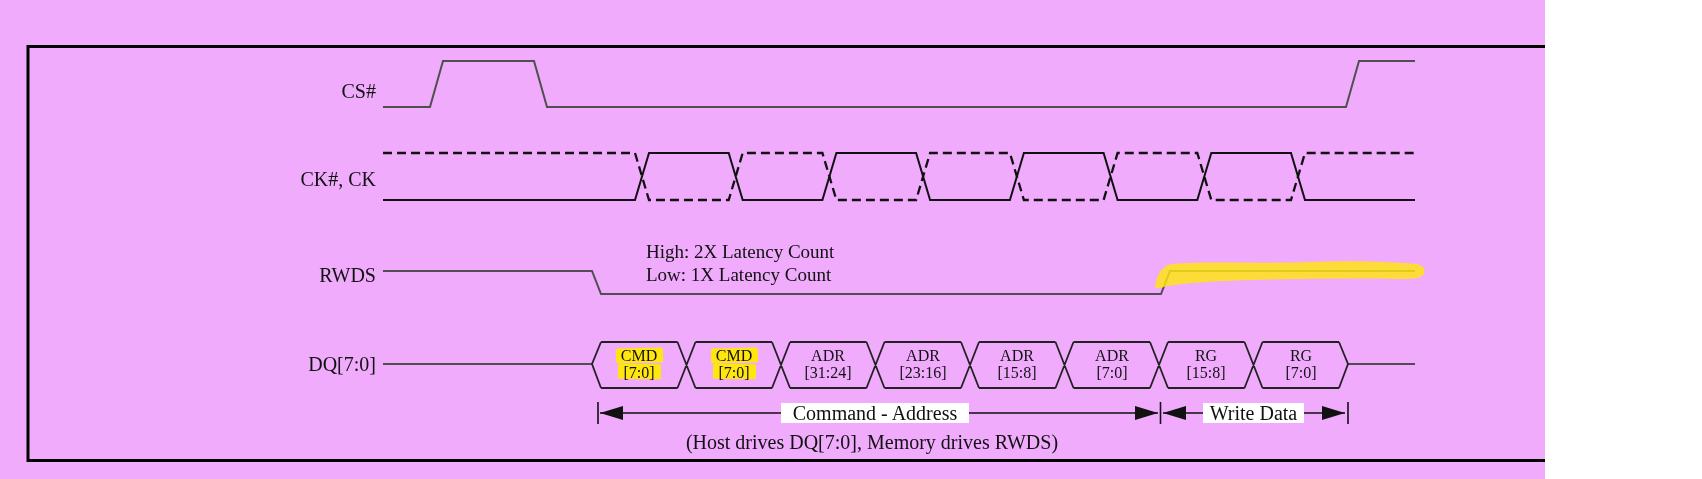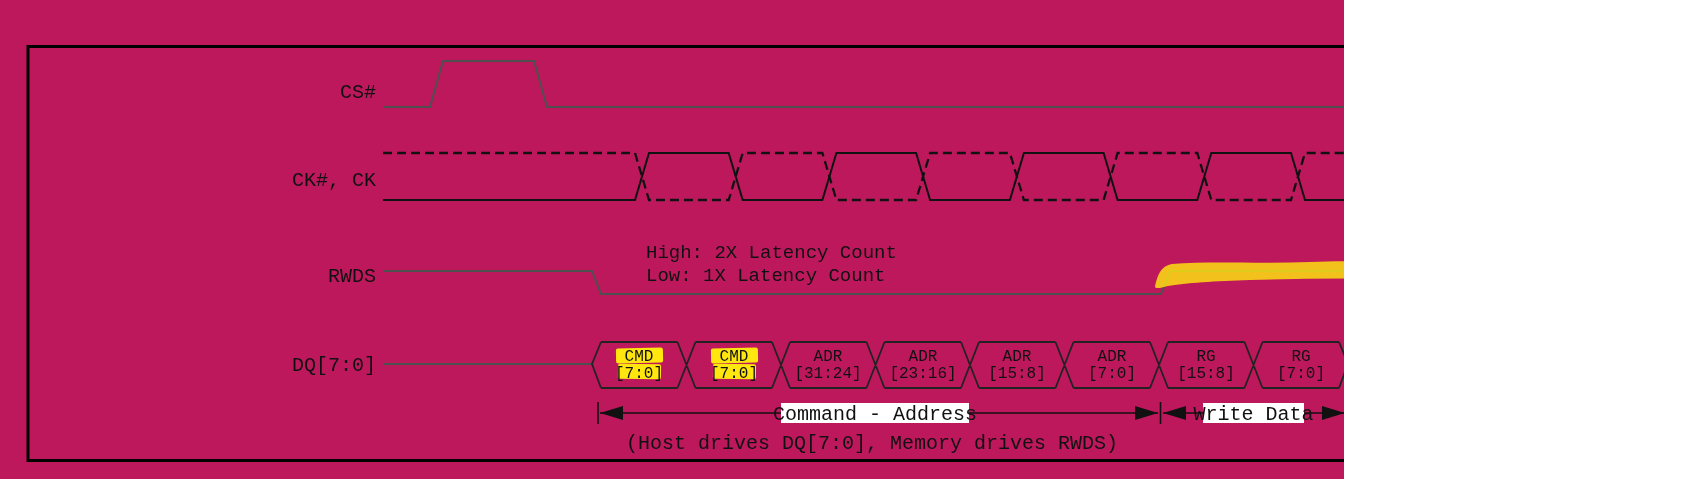--- a/index.html
+++ b/index.html
@@ -1,20 +1,20 @@
 <!DOCTYPE html>
 <html><head>
 <meta charset="utf-8">
 <style>
   html,body{margin:0;padding:0;background:#ffffff;}
   .stage{
     position:relative;
-    width:1344px;height:479px;
-    background:#be185d;
-    font-family:Liberation Mono, monospace;
+    width:1545px;height:479px;
+    background:#f0abfc;
+    font-family:Liberation Serif, serif;
     overflow:hidden;
   }
   svg{position:absolute;left:0;top:0;}
   text{fill:#111111;}
   .siglabel{font-size:20px;}
   .note{font-size:19px;}
   .bubtxt{font-size:16px;}
   .dimtxt{font-size:20px;}
   .captxt{font-size:20px;}
 </style>

